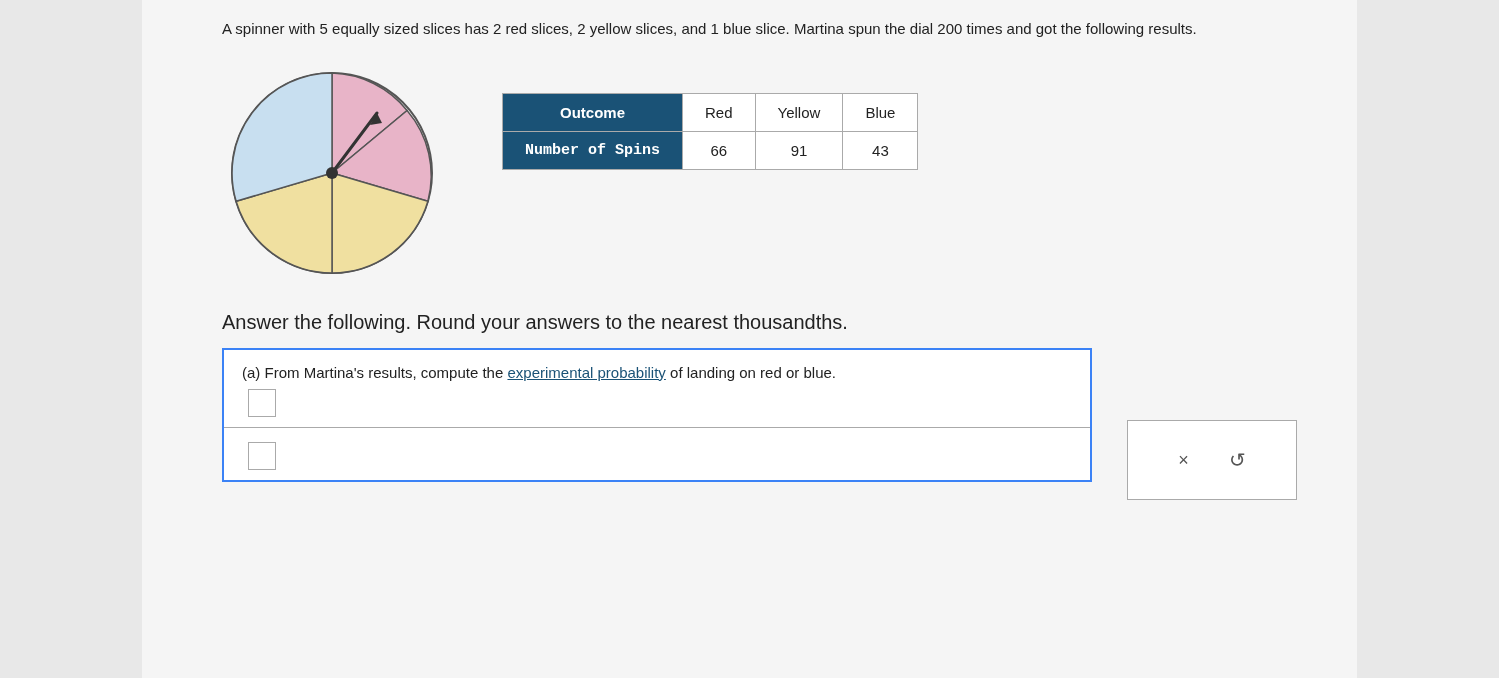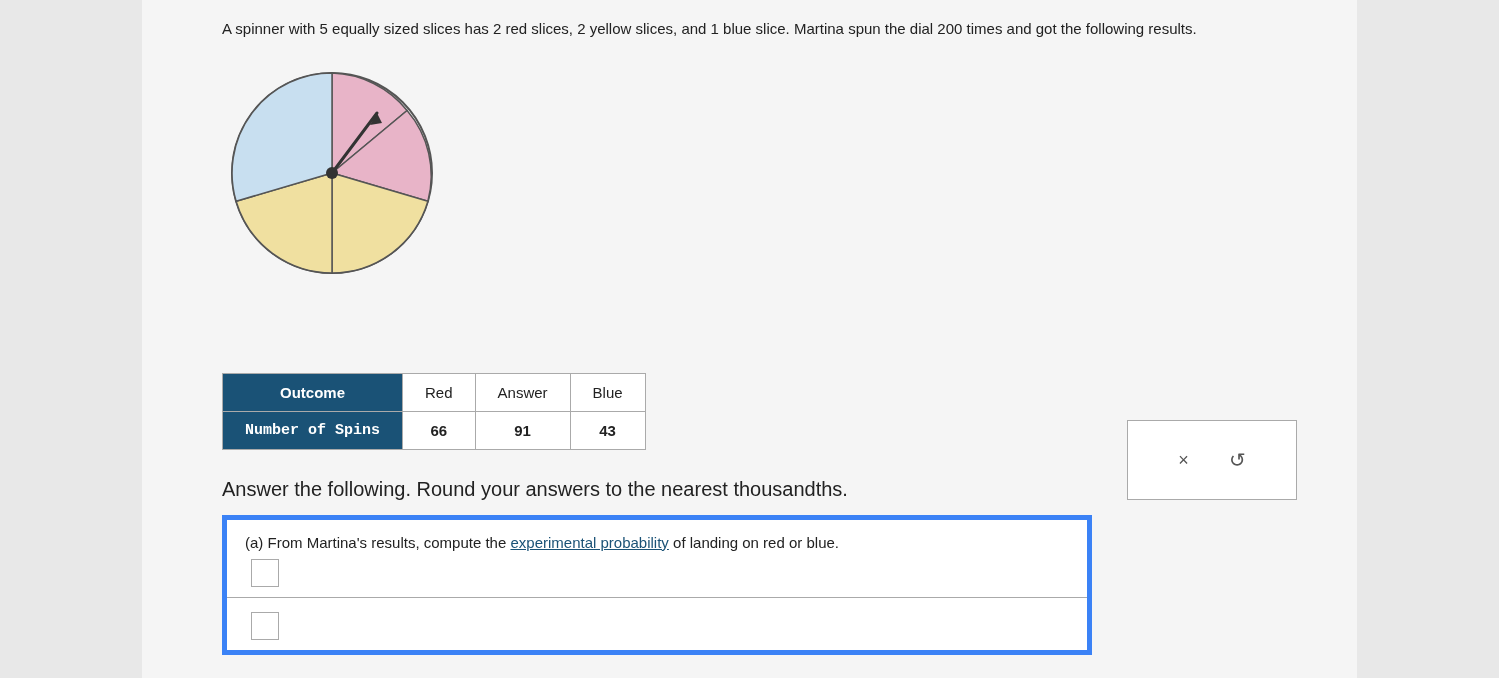--- a/index.html
+++ b/index.html
@@ -20,21 +20,21 @@
       padding: 18px 60px 24px 80px;
       position: relative;
     }
     .intro-text {
       font-size: 15px;
       margin-bottom: 22px;
       line-height: 1.5;
     }
     .content-row {
       display: flex;
-      flex-direction: column;
+      flex-direction: row;
       align-items: flex-start;
       margin-bottom: 28px;
       gap: 60px;
     }
     
     .spinner-container {
       flex-shrink: 0;
       width: 220px;
       height: 220px;
       position: relative;
@@ -71,28 +71,28 @@
       font-family: Liberation Mono, monospace;
     }
     table th.col-header {
       background: white;
       font-weight: normal;
       font-size: 15px;
       margin-top: 41px;
     }
     table td.data-cell {
       background: white;
-      font-weight: bold;
+      font-weight: normal;
     }
     .answer-section {
       font-size: 20px;
       margin-bottom: 14px;
     }
     .questions-box {
-      border: 5px solid #3b82f6;
+      border: 2px solid #3b82f6;
       background: white;
       padding: 0;
       width: 870px;
       position: relative;
     }
     .question-part {
       padding: 14px 18px 10px 18px;
       border-bottom: 1px solid #aaa;
     }
     .question-part:last-child {
@@ -174,21 +174,21 @@
         <polygon points="155,50 148,62 160,60" fill="#333"></polygon>
       </svg>
     </div>
 
     <div class="table-container">
       <table>
         <thead>
           <tr>
             <th class="outcome-header">Outcome</th>
             <th class="col-header">Red</th>
-            <th class="col-header">Answer</th>
+            <th class="col-header">Yellow</th>
             <th class="col-header">Blue</th>
           </tr>
         </thead>
         <tbody>
           <tr>
             <td class="outcome-cell">Number of Spins</td>
             <td class="data-cell">66</td>
             <td class="data-cell">91</td>
             <td class="data-cell">43</td>
           </tr>

